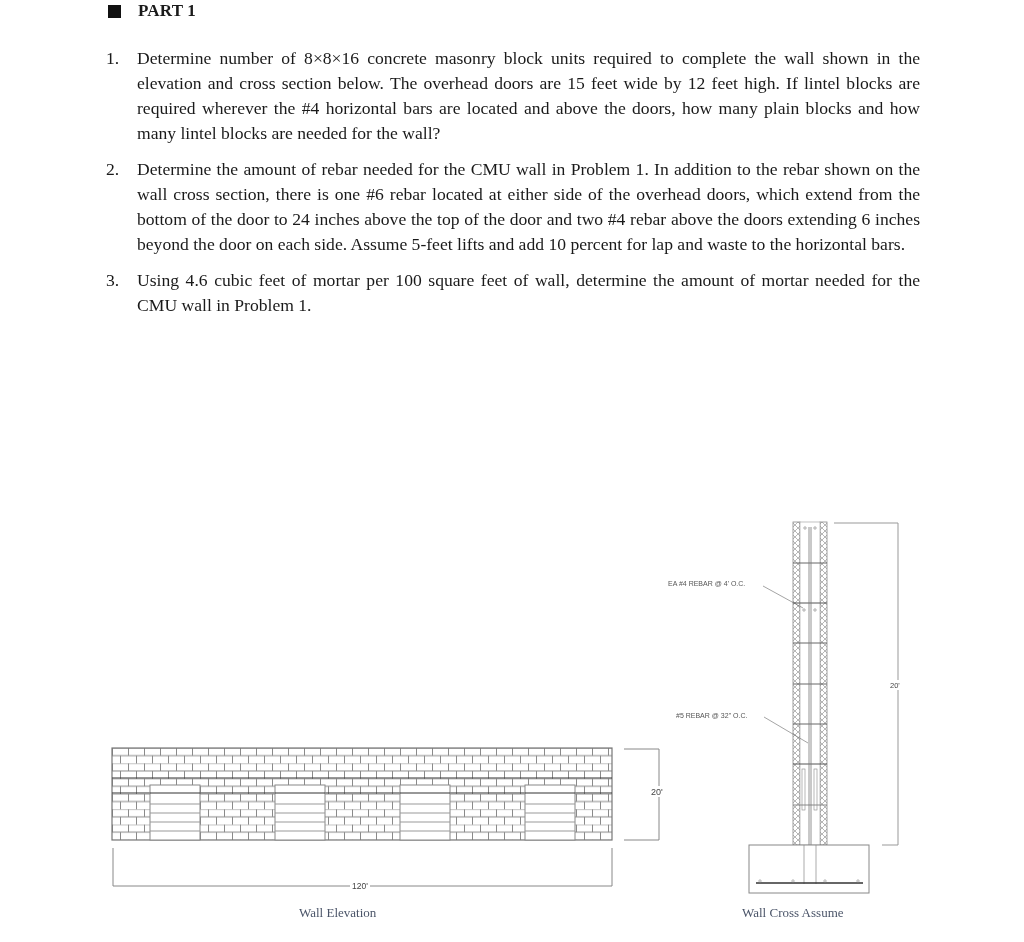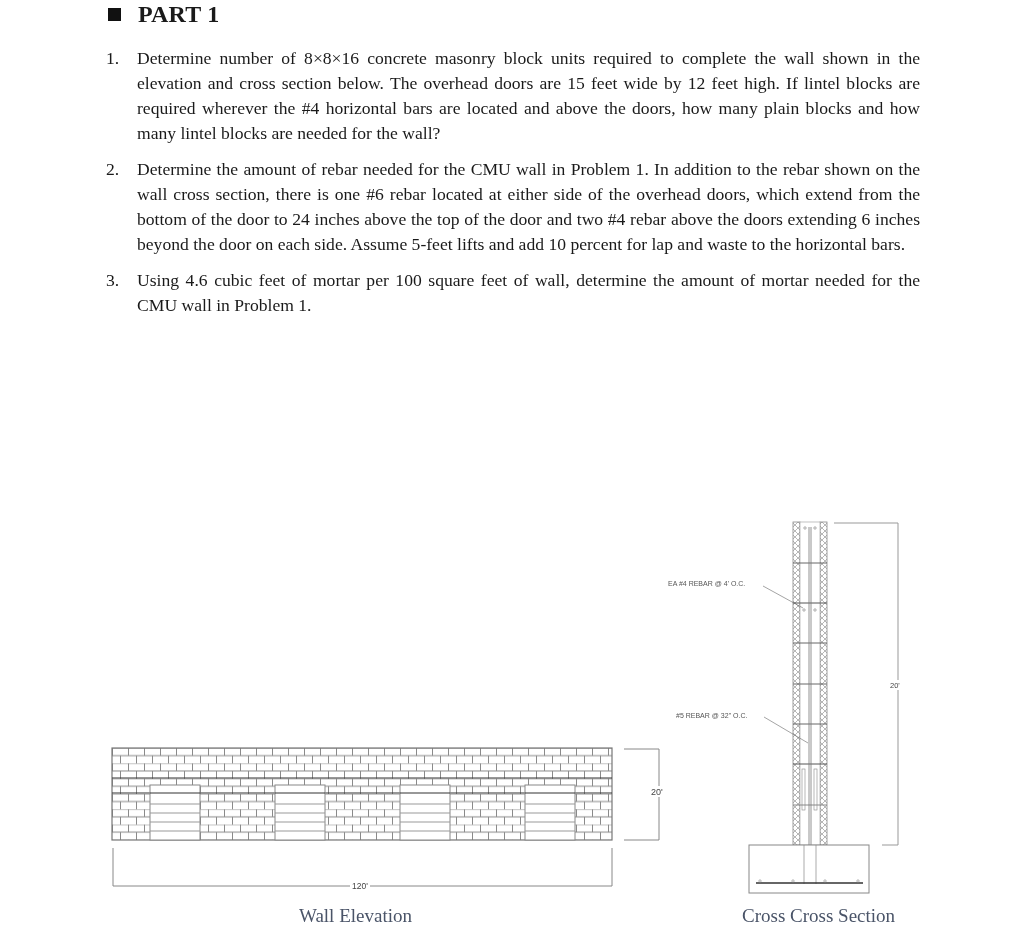--- a/index.html
+++ b/index.html
@@ -1,26 +1,26 @@
 <!DOCTYPE html>
 <html><head>
 <meta charset="utf-8">
 <style>
   html, body { margin: 0; padding: 0; background: #ffffff; }
   body { width: 1024px; height: 942px; position: relative; overflow: hidden;
          font-family: "Liberation Serif", "DejaVu Serif", serif; color: #1a1a1a; }
   .heading { position: absolute; left: 108px; top: 1px; display: flex; align-items: center; }
   .heading .bullet { width: 13px; height: 13px; background: #111; margin-right: 17px; display: inline-block; }
-  .heading .title { font-weight: bold; font-size: 24px; letter-spacing: 0.2px; }
+  .heading .title { font-weight: bold; font-size: 17px; letter-spacing: 0.2px; }
   .problems { position: absolute; left: 106px; top: 46px; width: 814px; margin: 0; padding: 0; list-style: none; }
   .problem { display: flex; font-size: 17.6px; line-height: 25px; margin-bottom: 11px; }
   .problem .num { width: 31px; flex: none; }
   .problem .text { flex: 1; text-align: justify; }
   svg { position: absolute; left: 0; top: 0; }
-  .caption { position: absolute; font-size: 19px; color: #4a5468; }
+  .caption { position: absolute; font-size: 13px; color: #4a5468; }
   .dimtext { font-family: "Liberation Sans", "DejaVu Sans", sans-serif; }
 </style>
 </head>
 <body>
 
 <div class="heading">
   <span class="bullet"></span>
   <span class="title">PART 1</span>
 </div>
 
@@ -149,13 +149,13 @@
 
     <g>
       <polyline points="834,523 898,523 898,845 882,845" fill="none" stroke="#999" stroke-width="1"></polyline>
       <rect x="889" y="680" width="14" height="10" fill="#fff"></rect>
       <text class="dimtext" x="890" y="688" font-size="7.5" fill="#444">20'</text>
     </g>
   </g>
 </svg>
 
 <div class="caption" style="left:299px; top:905px;">Wall Elevation</div>
-<div class="caption" style="left:742px; top:905px;">Cross Cross Section</div>
+<div class="caption" style="left:742px; top:905px;">Wall Cross Assume</div>
 
 </body></html>

